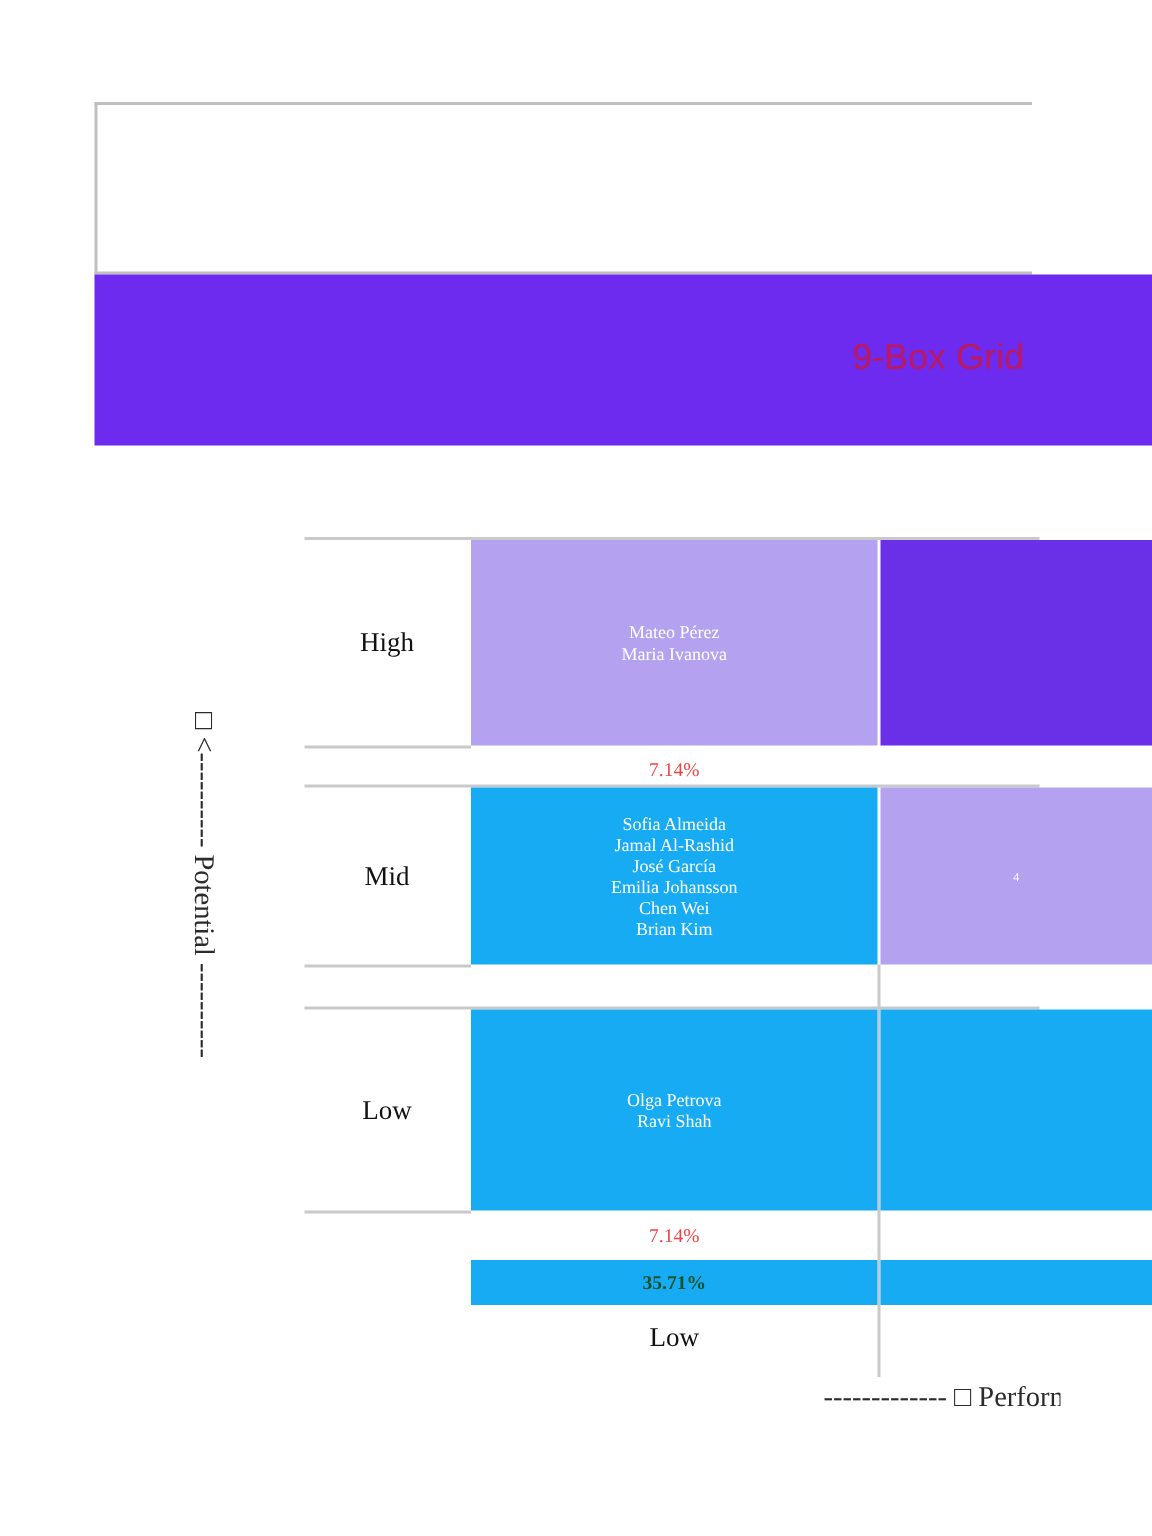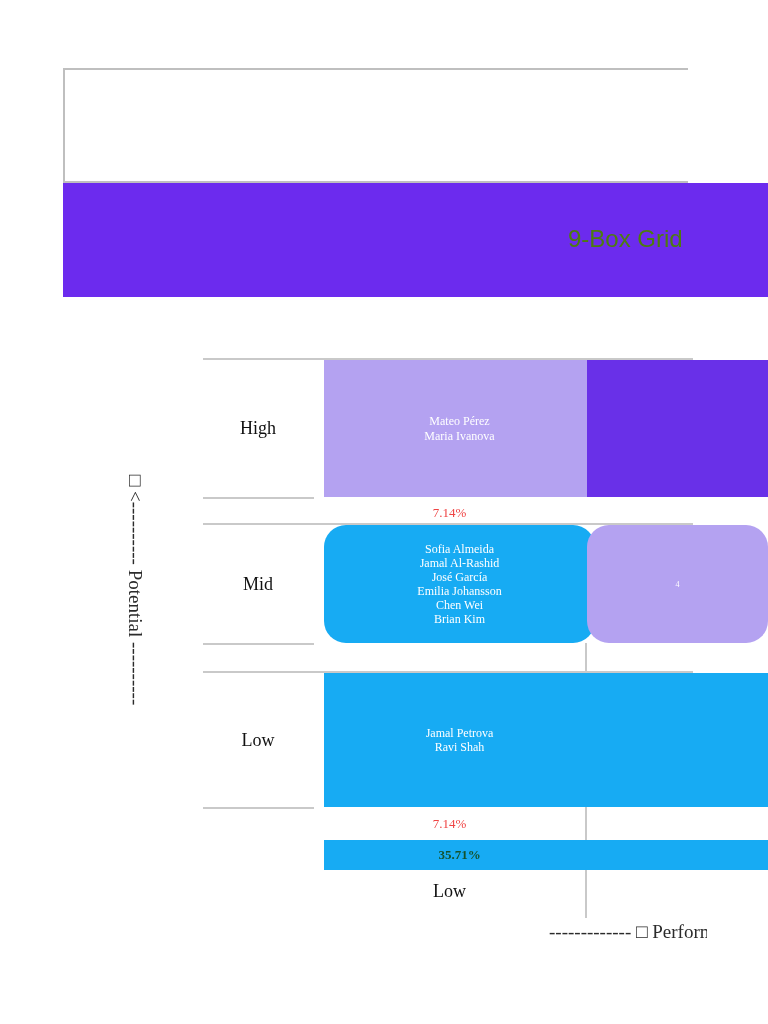--- a/index.html
+++ b/index.html
@@ -7,21 +7,21 @@
        font-family:"Liberation Serif", serif;}
   .page{position:relative;width:768px;height:1024px;background:#fff;overflow:hidden;}
   .abs{position:absolute;}
 
   
   .header-box{left:63px;top:68px;width:625px;height:115px;background:#fff;
     border:2px solid #BFBFBF;border-right:none;box-sizing:border-box;}
 
   
   .banner{left:63px;top:183px;width:705px;height:114px;background:#6C2BEE;}
-  .banner-title{left:568px;top:225px;color:#4d7c0f;font-size:24px;
+  .banner-title{left:568px;top:225px;color:#be185d;font-size:24px;
     font-family:"Liberation Sans", sans-serif;white-space:nowrap;}
 
   
   .y-axis-title{left:-117px;top:577px;width:500px;height:26px;
     transform:rotate(90deg);text-align:center;font-size:19px;color:#2b2b2b;
     white-space:nowrap;}
   .x-axis-title{left:549px;top:921px;width:158px;height:28px;overflow:hidden;
     white-space:nowrap;font-size:19px;color:#2b2b2b;}
   .x-tick{left:314px;top:881px;width:271px;text-align:center;font-size:18px;color:#111;}
 
@@ -34,24 +34,24 @@
 
   
   .line{background:#C9C9C9;}
   .line.long{left:203px;width:490px;height:2px;}
   .line.short{left:203px;width:111px;height:2px;}
   .line.vert{left:585px;top:643px;width:2px;height:275px;}
 
   
   .cell{display:flex;align-items:center;justify-content:center;text-align:center;}
   .cell-names{white-space:pre-line;color:#ffffff;font-size:12px;line-height:1.17;}
-  .col1{left:324px;width:271px;}
+  .col1{left:314px;width:271px;}
   .col2{left:587px;width:181px;}
   .row-high{top:360px;height:137px;}
-  .row-mid{top:525px;height:118px;border-radius:22px;}
+  .row-mid{top:525px;height:118px;}
   .row-low{top:673px;height:134px;}
   .bg-lightpurple{background:#B4A2F1;}
   .bg-darkpurple{background:#6930E8;}
   .bg-cyan{background:#17ABF3;}
   .center-mark{font-size:8px;color:#ffffff;}
 
   
   .gap-label{left:314px;width:271px;height:26px;display:flex;align-items:center;
     justify-content:center;font-size:13px;color:#ef4444;}
   .gap1{top:500px;} .gap2{top:645px;} .gap3{top:811px;}
@@ -98,21 +98,21 @@
 José García
 Emilia Johansson
 Chen Wei
 Brian Kim</div>
   </div>
   <div class="abs cell col2 row-mid bg-lightpurple">
     <span class="center-mark">4</span>
   </div>
 
   <div class="abs cell col1 row-low bg-cyan">
-    <div class="cell-names">Jamal Petrova
+    <div class="cell-names">Olga Petrova
 Ravi Shah</div>
   </div>
   <div class="abs cell col2 row-low bg-cyan"></div>
 
   <div class="abs gap-label gap1">7.14%</div>
   <div class="abs gap-label gap3">7.14%</div>
 
   <div class="abs cell col1 total-bar bg-cyan">
     <span class="total-label">35.71%</span>
   </div>

